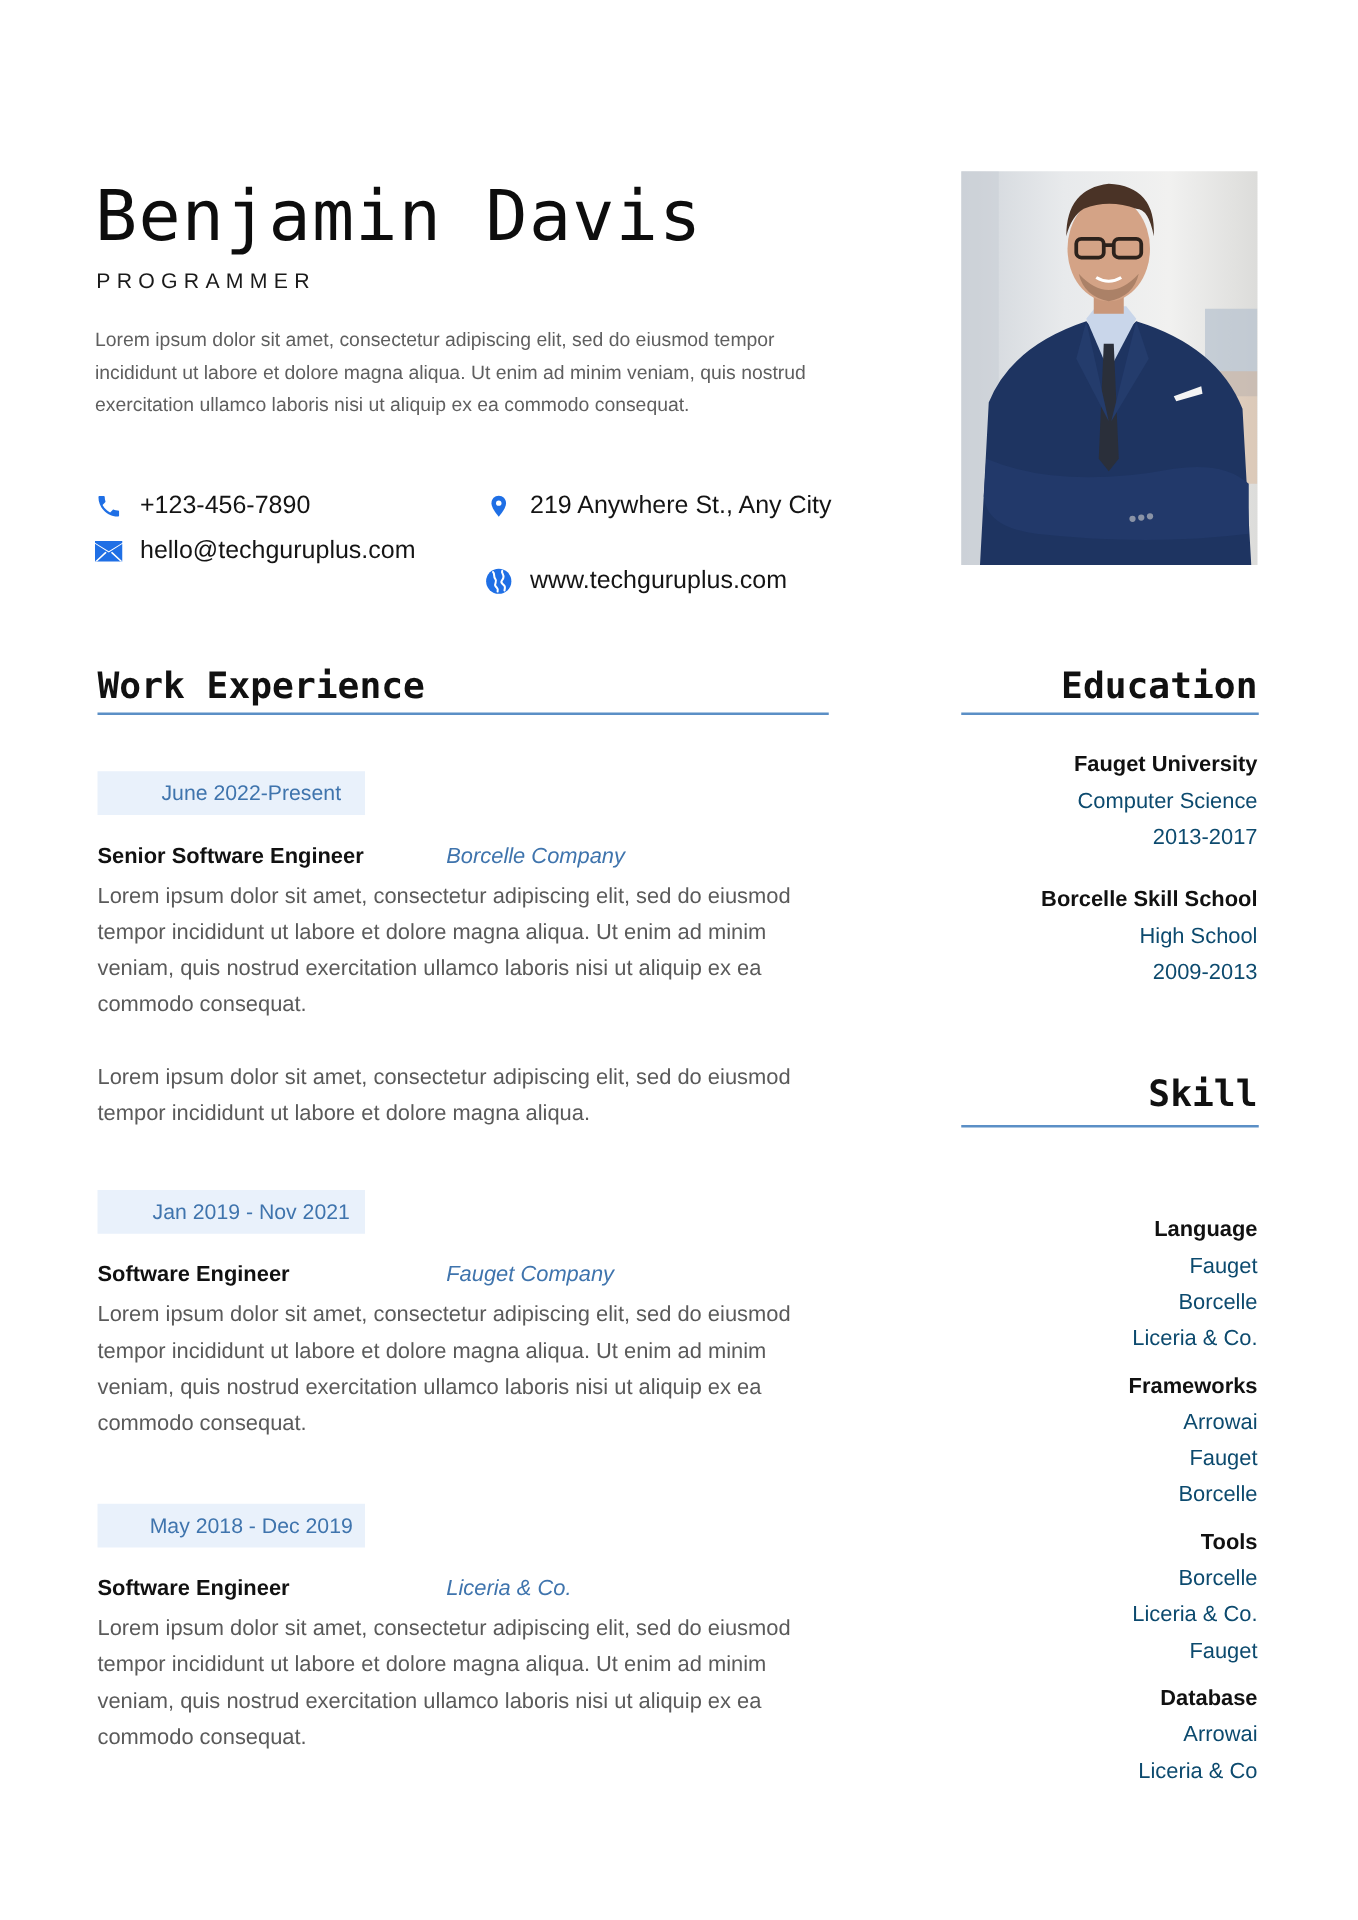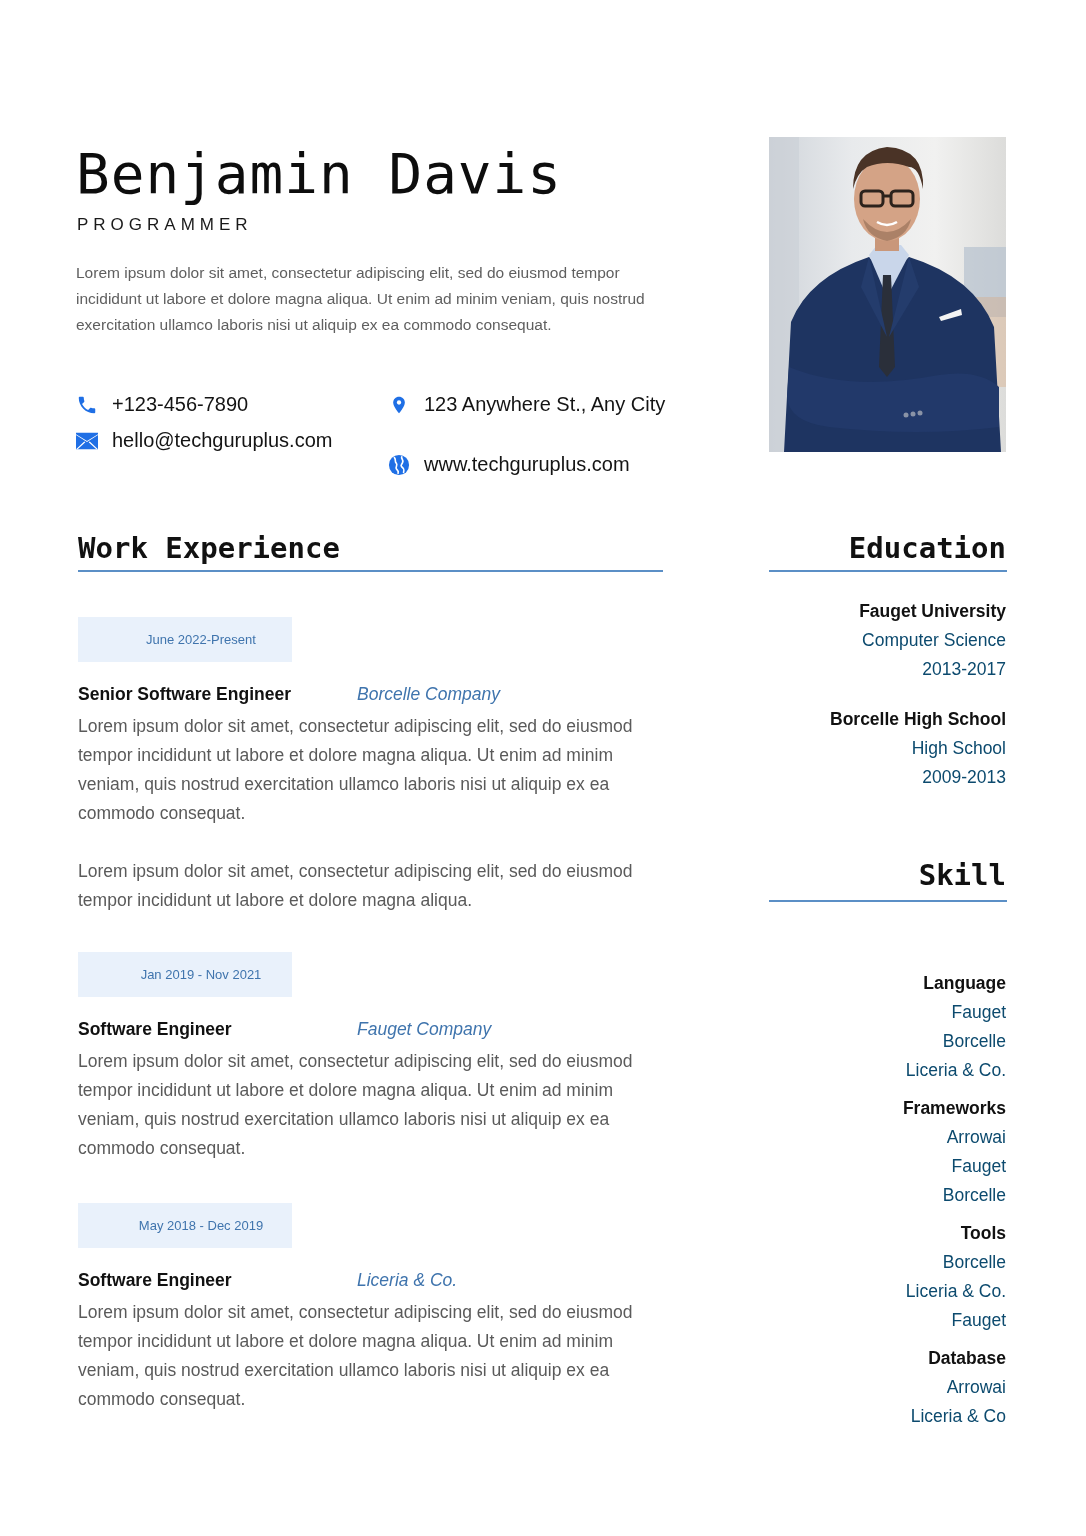--- a/index.html
+++ b/index.html
@@ -45,22 +45,22 @@
     .ed-title { right: 80px; top: 530px; text-align: right; }
     .ed-rule  { left: 769px; top: 570px; width: 238px; }
 
     .sk-title { right: 80px; top: 857px; text-align: right; }
     .sk-rule  { left: 769px; top: 900px; width: 238px; }
 
     
     .job { position: absolute; left: 78px; width: 590px; }
     .badge {
       display: inline-flex; align-items: center; justify-content: center;
-      height: 45px; width: 214px; background: #e9f1fb; color: #3f74ad;
-      font-size: 13px;
+      height: 35px; width: 214px; background: #e9f1fb; color: #3f74ad;
+      font-size: 17px;
       padding-left: 32px;
     }
     .job-head { display: flex; margin-top: 19px; height: 26px; align-items: center; }
     .job-role { font-weight: 700; font-size: 17.5px; color: #111; width: 279px; }
     .job-co { font-style: italic; font-size: 17.5px; color: #3f74ad; }
     .job-desc { margin-top: 5px; font-size: 17.5px; line-height: 29px; color: #5a5a5a; }
     .job-desc p + p { margin-top: 29px; }
 
     .job-1 { top: 617px; }
     .job-2 { top: 952px; }
@@ -103,21 +103,21 @@
   <span>hello@techguruplus.com</span>
 </div>
 
 <div class="contact c-addr">
   <span class="ic">
     <svg width="20" height="22" viewBox="0 0 24 24">
         <path fill="#1f6fe5" d="M12 2C8.1 2 5 5.1 5 9c0 5.2 7 13 7 13s7-7.8 7-13c0-3.9-3.1-7-7-7z"></path>
         <circle cx="12" cy="9" r="2.6" fill="#ffffff"></circle>
       </svg>
   </span>
-  <span>123 Anywhere St., Any City</span>
+  <span>219 Anywhere St., Any City</span>
 </div>
 
 <div class="contact c-web">
   <span class="ic">
     <svg width="22" height="22" viewBox="0 0 24 24">
         <circle cx="12" cy="12" r="11" fill="#1f6fe5"></circle>
         <path d="M7 4c2 2 0 4 2 6s-1 4 0 6 3 2 2 5M15 3c-1 2 2 3 1 6s-3 3-1 5 3 2 2 6" stroke="#ffffff" stroke-width="1.8" fill="none" stroke-linecap="round"></path>
       </svg>
   </span>
   <span>www.techguruplus.com</span>
@@ -203,21 +203,21 @@
   </div>
 </div>
 
 <div class="rcol edu-list">
   <div class="edu-block">
     <div class="head">Fauget University</div>
     <div class="item">Computer Science</div>
     <div class="item">2013-2017</div>
   </div>
   <div class="edu-block">
-    <div class="head">Borcelle High School</div>
+    <div class="head">Borcelle Skill School</div>
     <div class="item">High School</div>
     <div class="item">2009-2013</div>
   </div>
 </div>
 
 <div class="rcol skill-list">
   <div class="skill-block">
     <div class="head">Language</div>
     <div class="item">Fauget</div>
     <div class="item">Borcelle</div>

